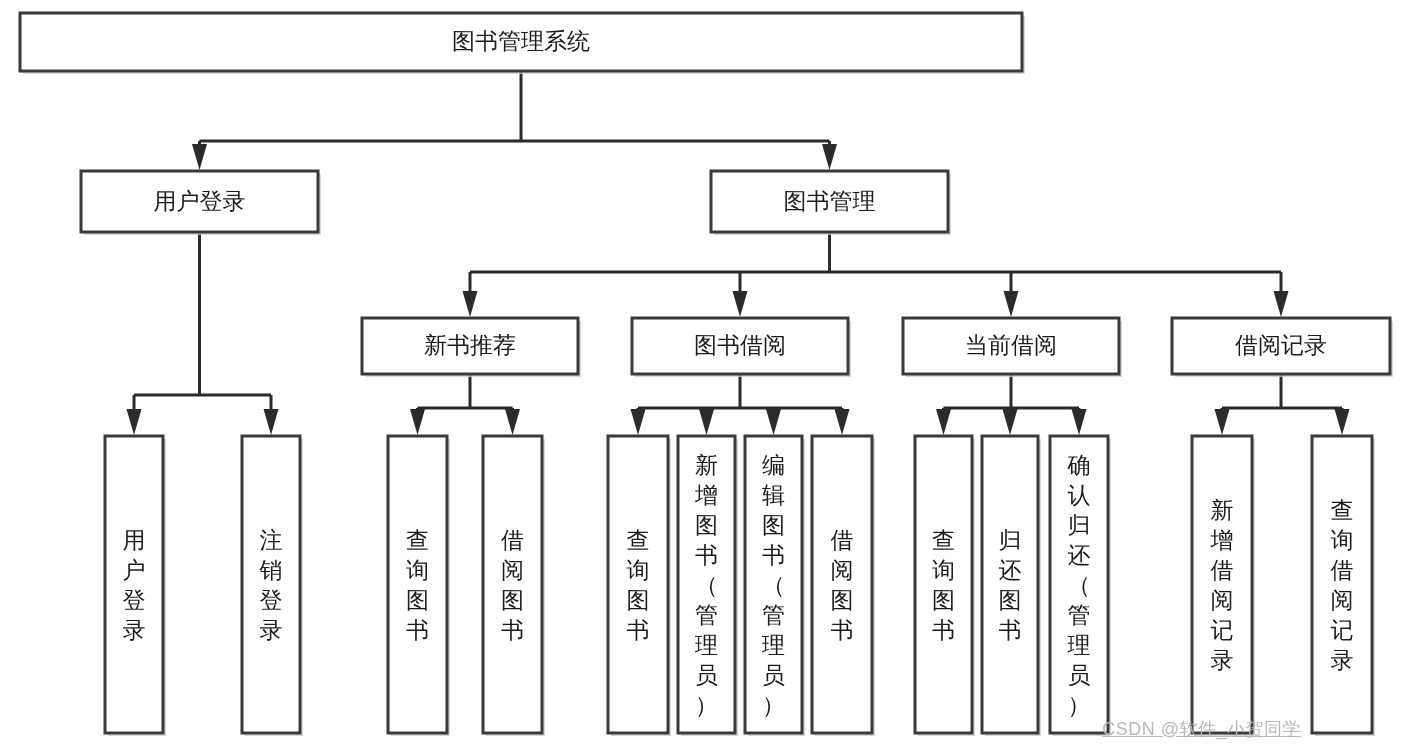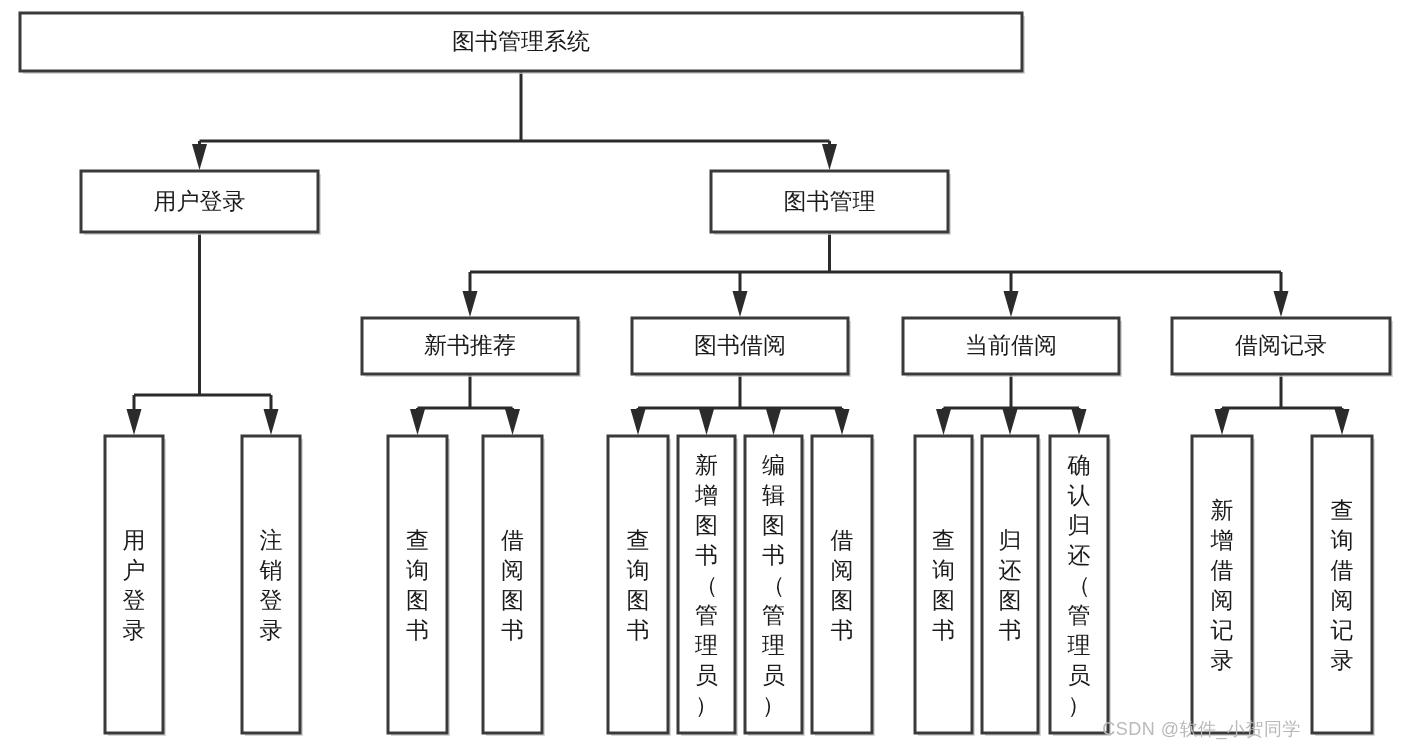--- a/index.html
+++ b/index.html
@@ -59,20 +59,21 @@
   .watermark {
     position: absolute;
     right: 12px;
     bottom: 6px;
     font-family: "Liberation Sans", "DejaVu Sans", sans-serif;
     font-size: 18px;
     color: #b9b9b9;
     letter-spacing: 0.5px;
     white-space: nowrap;
     user-select: none;
+    text-decoration: underline;
   }
 </style>
 </head>
 <body>
 
 <div id="diagram-root">
   <svg class="diagram" viewBox="0 0 1405 747" xmlns="http://www.w3.org/2000/svg">
     <g id="connector-layer">
         <g>
           <line x1="521" y1="71" x2="521" y2="141" class="connector"></line>

